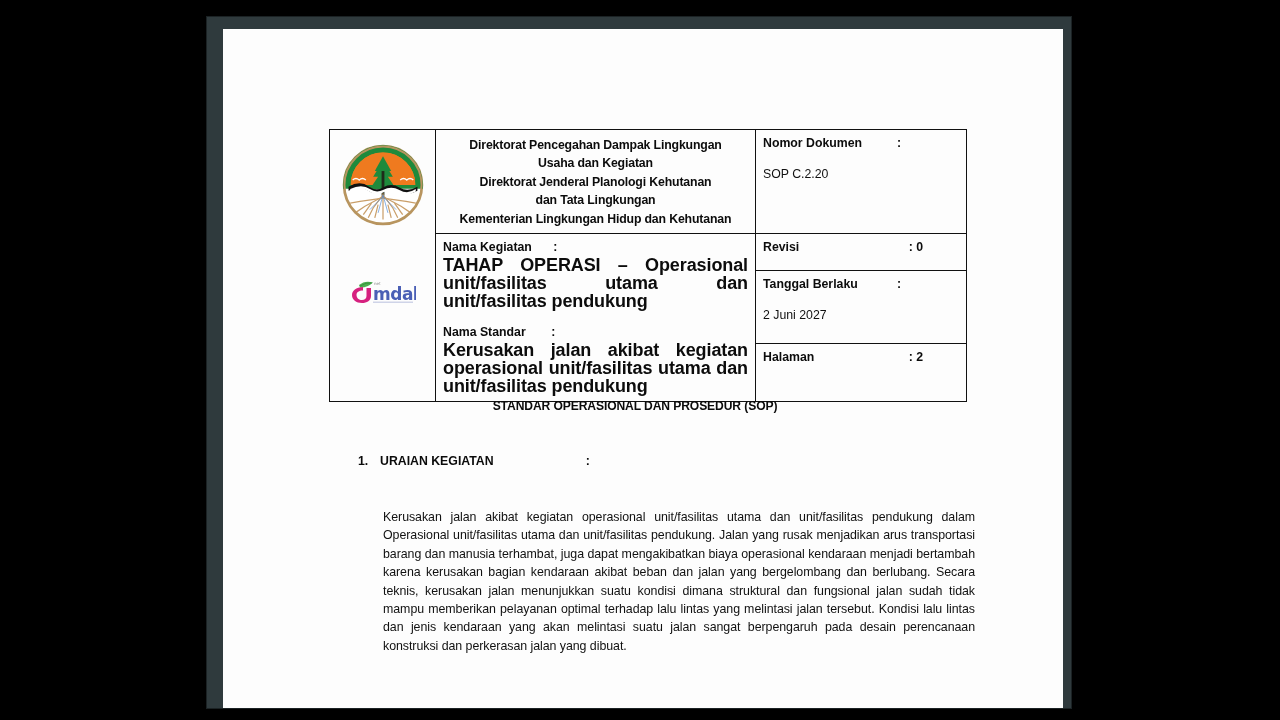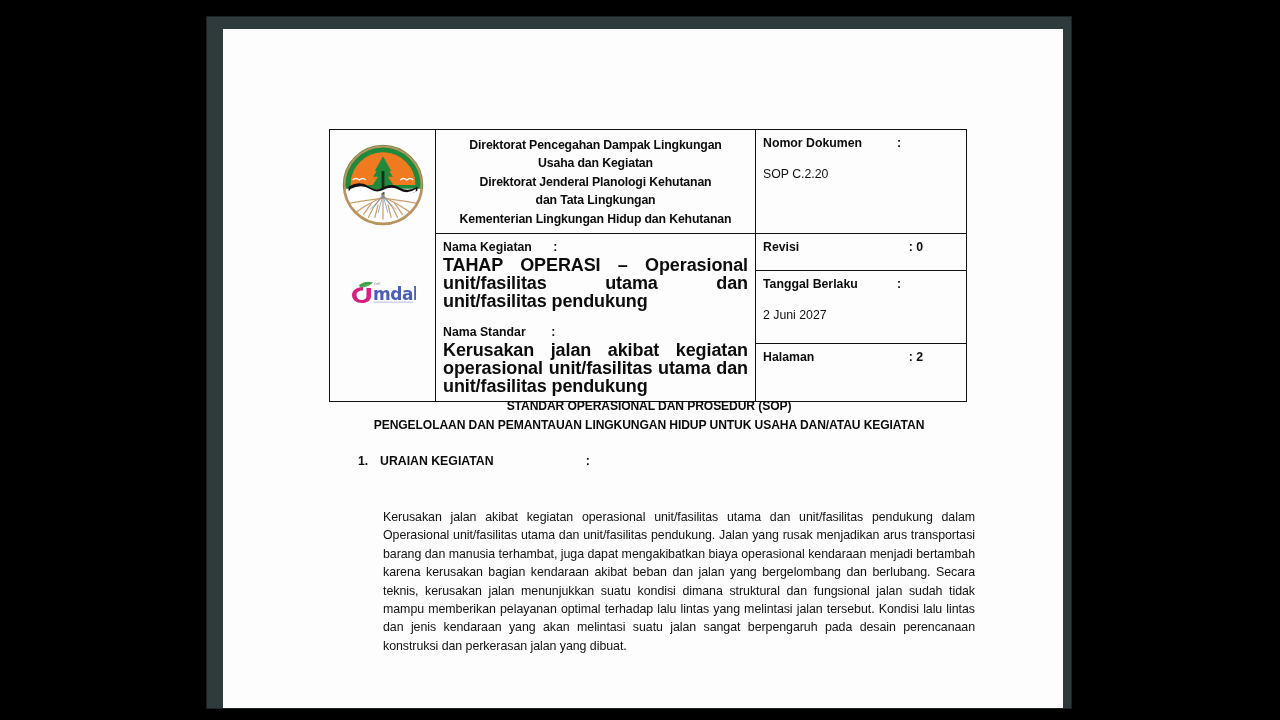--- a/index.html
+++ b/index.html
@@ -115,21 +115,21 @@
   #amdal-logo {
     position: absolute;
     left: 50%; top: 148px;
     transform: translateX(-50%);
     width: 66px; height: 26px;
   }
 
   
   #doc-title {
     position: absolute;
-    left: 106px; top: 368px;
+    left: 92px; top: 368px;
     width: 640px;
     text-align: center;
     font-weight: bold;
     font-size: 12.1px;
     line-height: 18.6px;
     color: #0b0b0b;
     letter-spacing: -0.1px;
   }
 
   #section-1 {
@@ -282,21 +282,20 @@
                 <span class="kv-sep tight">: 2</span>
               </div>
             </div>
           </td>
         </tr>
       </tbody>
         </table>
 
       <div id="doc-title">
         <div>STANDAR OPERASIONAL DAN PROSEDUR (SOP)</div>
-        <div>PENGELOLAAN DAN PEMANTAUAN LINGKUNGAN HIDUP UNTUK USAHA DAN/ATAU KEGIATAN</div>
       </div>
 
       <div id="section-1">
         <span class="num">1.</span><span>URAIAN KEGIATAN</span><span class="s1-colon">:</span>
       </div>
 
       <div id="body-para">Kerusakan jalan akibat kegiatan operasional unit/fasilitas utama dan unit/fasilitas pendukung dalam Operasional unit/fasilitas utama dan unit/fasilitas pendukung. Jalan yang rusak menjadikan arus transportasi barang dan manusia terhambat, juga dapat mengakibatkan biaya operasional kendaraan menjadi bertambah karena kerusakan bagian kendaraan akibat beban dan jalan yang bergelombang dan berlubang. Secara teknis, kerusakan jalan menunjukkan suatu  kondisi dimana struktural dan fungsional jalan sudah tidak mampu memberikan pelayanan optimal terhadap lalu lintas yang melintasi jalan tersebut. Kondisi lalu lintas dan jenis kendaraan yang akan melintasi suatu jalan sangat berpengaruh pada desain perencanaan konstruksi dan perkerasan jalan yang dibuat.</div>
 
     </div>
   </div>

